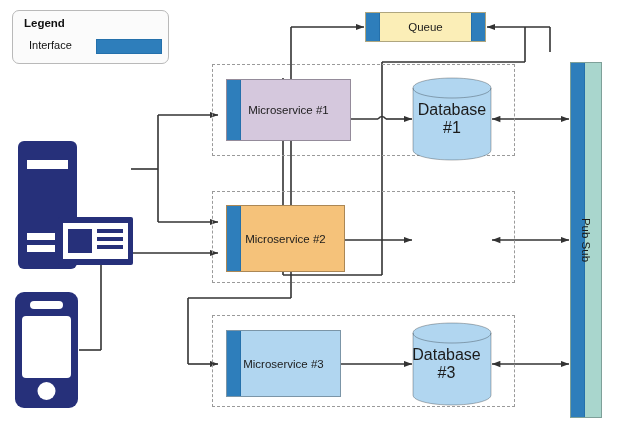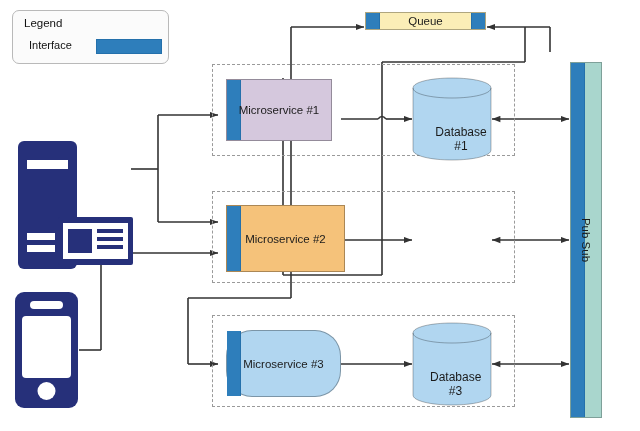--- a/index.html
+++ b/index.html
@@ -16,21 +16,21 @@
   #edges{position:absolute;left:0;top:0;width:640px;height:431px;}
 
   
   .legend{
     position:absolute;left:12px;top:10px;width:157px;height:54px;
     background:#fbfbfb;border:1px solid #b9b9b9;border-radius:7px;
     box-sizing:border-box;
   }
   .legend-title{
     position:absolute;left:11px;top:6px;
-    font-size:11.5px;font-weight:normal;color:#111;
+    font-size:11.5px;font-weight:bold;color:#111;
   }
   .legend-label{
     position:absolute;left:16px;top:28px;
     font-size:11px;color:#111;
   }
   .legend-swatch{
     position:absolute;left:83px;top:28px;width:64px;height:13px;
     background:#2e7ebb;border:1px solid #2470ab;
   }
 
@@ -56,23 +56,23 @@
   .iface-right{
     position:absolute;right:0;top:0;bottom:0;width:13px;
     background:#2e7ebb;border-left:1px solid #2470ab;
   }
   .node-label{position:relative;z-index:2;pointer-events:none;}
 
   
   .db{position:absolute;}
   .db svg{display:block;}
   .db-label{
-    position:absolute;left:18px;right:0;top:50%;
+    position:absolute;left:0;right:0;top:50%;
     transform:translateY(-50%);
-    text-align:center;font-size:12px;color:#1b1b1b;margin-top:20px;
+    text-align:center;font-size:16px;color:#1b1b1b;
   }
 
   
   .pubsub{
     position:absolute;box-sizing:border-box;
     border:1px solid rgba(0,0,0,.25);
   }
   .pubsub-label{
     position:absolute;left:50%;top:50%;
     transform:translate(-50%,-50%) rotate(90deg);
@@ -140,52 +140,52 @@
       <path d="M492,364 L569,364" marker-start="url(#arwL)" marker-end="url(#arw)"></path>
     </g>
   </svg>
 
   <div class="legend">
     <div class="legend-title">Legend</div>
     <div class="legend-label">Interface</div>
     <div class="legend-swatch"></div>
   </div>
 
-  <div class="node" style="left:365px;top:12px;width:121px;height:18px;background:#fbeeb7;">
+  <div class="node" style="left:365px;top:12px;width:121px;height:30px;background:#fbeeb7;">
     <span class="iface-left"></span>
     <span class="iface-right"></span>
     <span class="node-label">Queue</span>
   </div>
 
   <div class="pubsub" style="left:570px;top:62px;width:32px;height:356px;background:#a9d6cd;">
     <span class="iface-left"></span>
     <span class="pubsub-label">Pub Sub</span>
   </div>
 
   <div class="group" style="left:212px;top:64px;width:303px;height:92px;"></div>
-  <div class="node" style="left:226px;top:79px;width:106px;height:62px;background:#d5c8dd;">
+  <div class="node" style="left:226px;top:79px;width:125px;height:62px;background:#d5c8dd;">
     <span class="iface-left"></span>
     <span class="node-label">Microservice #1</span>
   </div>
   <div class="db" style="left:412px;top:77px;width:80px;height:84px;">
     <svg width="80" height="84" viewBox="0 0 80 84" xmlns="http://www.w3.org/2000/svg">
       <path d="M1,11 C1,5 19,1 40,1 C61,1 79,5 79,11 L79,73 C79,79 61,83 40,83 C19,83 1,79 1,73 Z" fill="#b1d6f0" stroke="rgba(0,0,0,.28)" stroke-width="1"></path>
       <path d="M1,11 C1,17 19,21 40,21 C61,21 79,17 79,11" fill="none" stroke="rgba(0,0,0,.28)" stroke-width="1"></path>
     </svg>
     <div class="db-label">Database #1</div>
   </div>
 
   <div class="group" style="left:212px;top:191px;width:303px;height:92px;"></div>
   <div class="node" style="left:226px;top:205px;width:119px;height:67px;background:#f5c27a;">
     <span class="iface-left"></span>
     <span class="node-label">Microservice #2</span>
   </div>
 
   <div class="group" style="left:212px;top:315px;width:303px;height:92px;"></div>
-  <div class="node" style="left:226px;top:330px;width:115px;height:67px;background:#b1d6f0;border-radius:26px;">
+  <div class="node" style="left:226px;top:330px;width:115px;height:67px;background:#b1d6f0;">
     <span class="iface-left"></span>
     <span class="node-label">Microservice #3</span>
   </div>
   <div class="db" style="left:412px;top:322px;width:69px;height:84px;">
     <svg width="80" height="84" viewBox="0 0 80 84" xmlns="http://www.w3.org/2000/svg">
       <path d="M1,11 C1,5 19,1 40,1 C61,1 79,5 79,11 L79,73 C79,79 61,83 40,83 C19,83 1,79 1,73 Z" fill="#b1d6f0" stroke="rgba(0,0,0,.28)" stroke-width="1"></path>
       <path d="M1,11 C1,17 19,21 40,21 C61,21 79,17 79,11" fill="none" stroke="rgba(0,0,0,.28)" stroke-width="1"></path>
     </svg>
     <div class="db-label">Database #3</div>
   </div>

